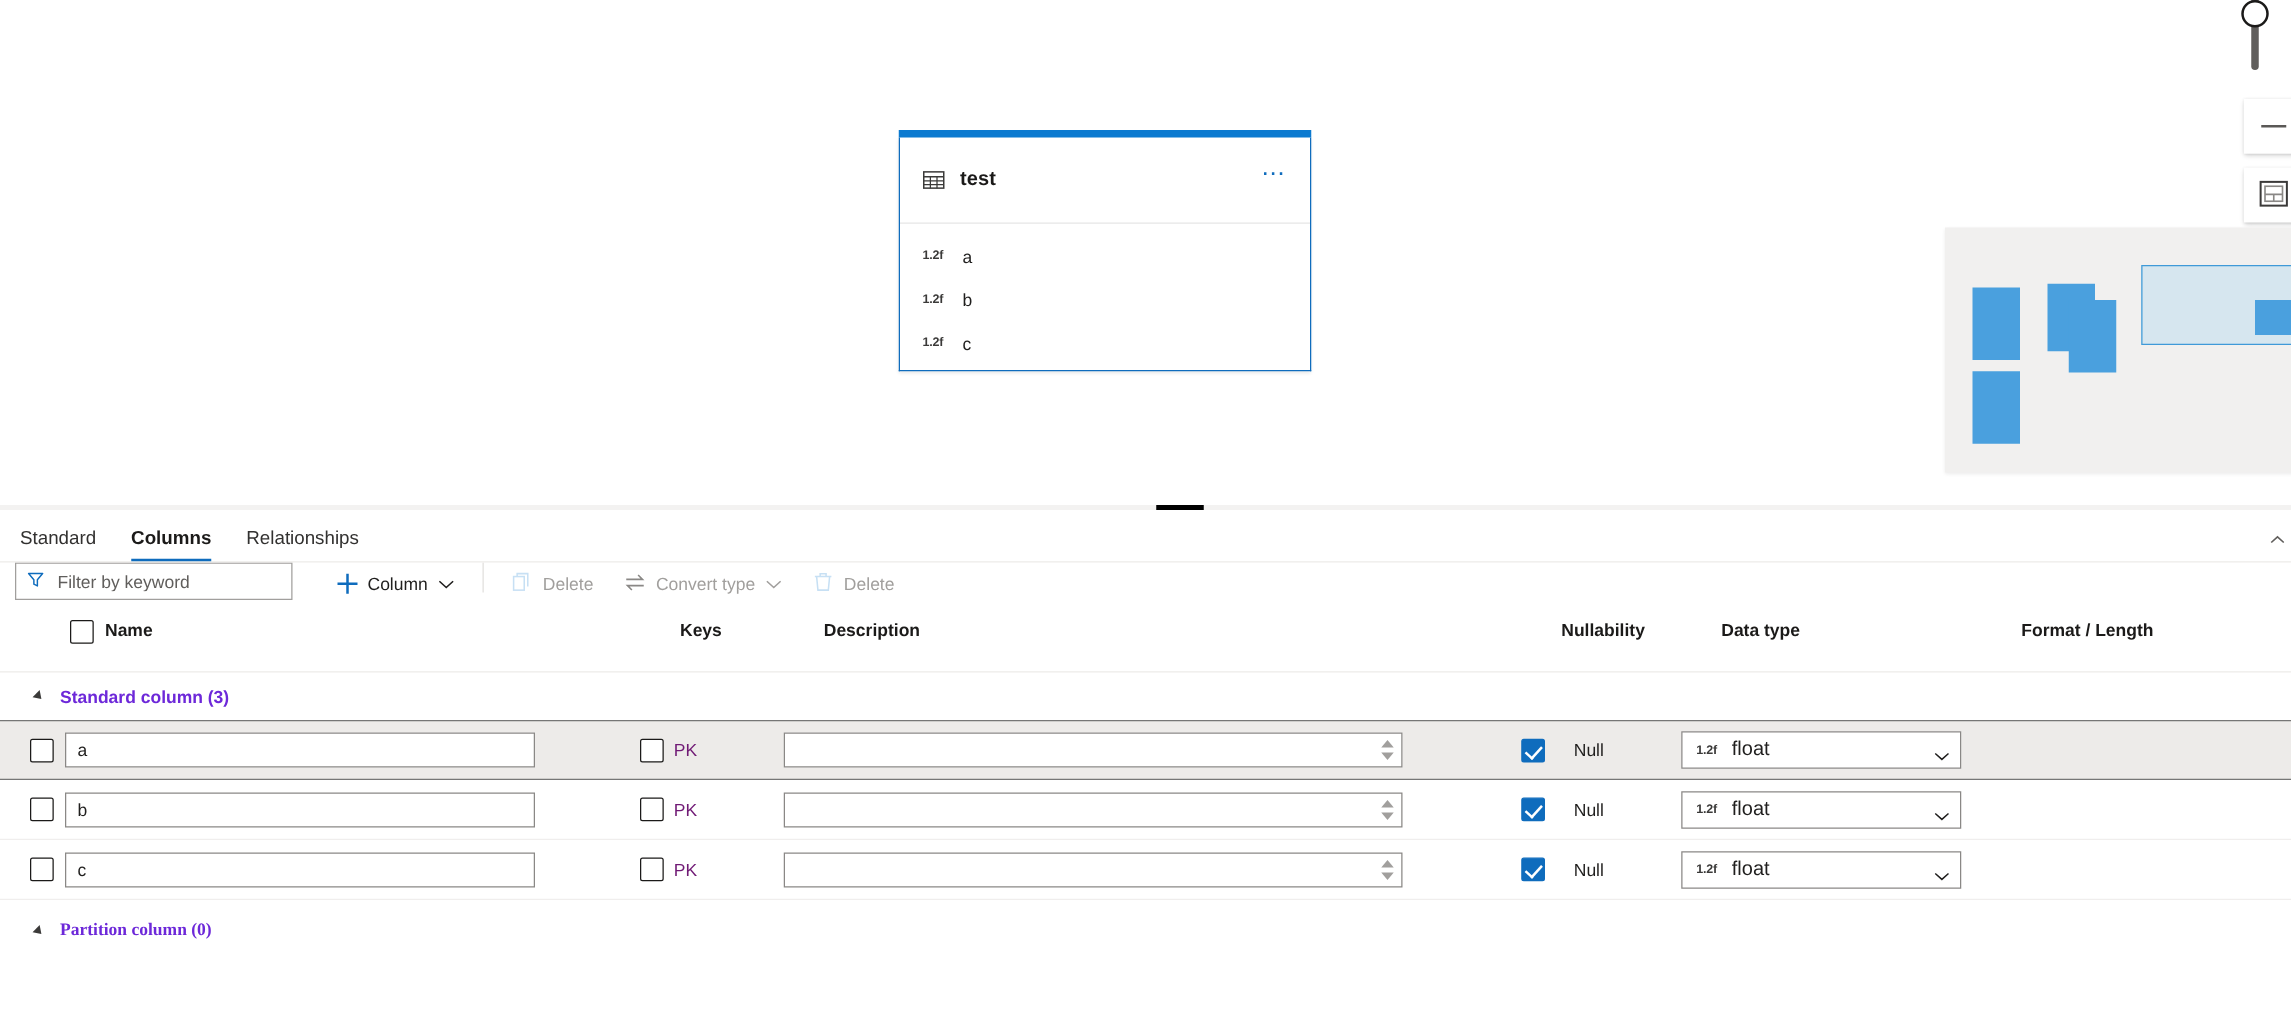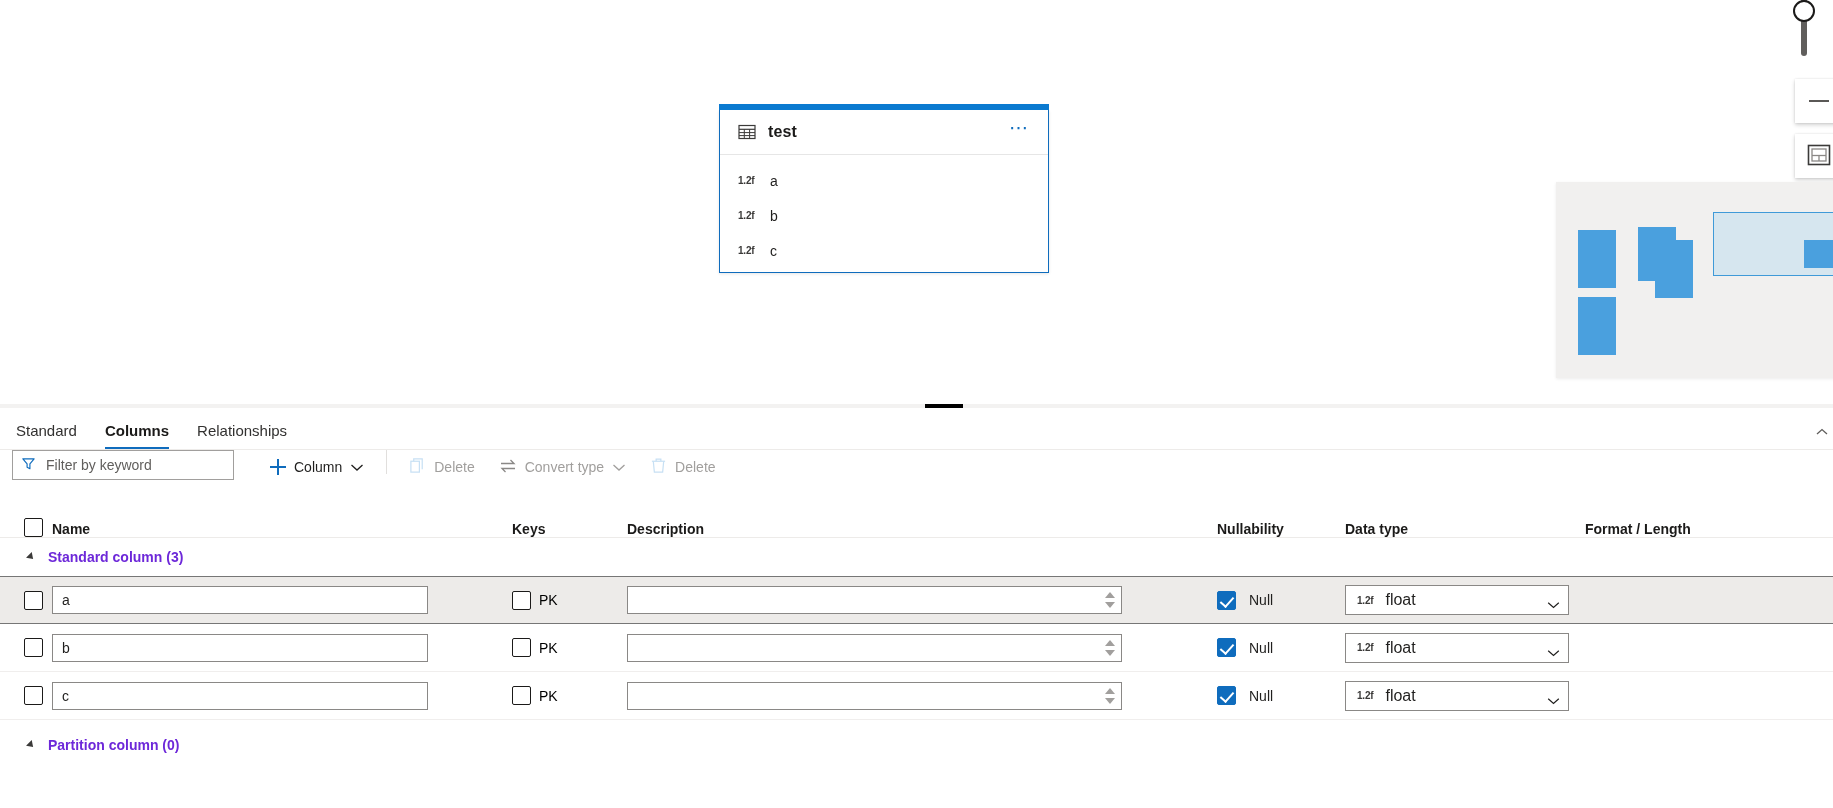--- a/index.html
+++ b/index.html
@@ -34,21 +34,21 @@
     border-top: none;
     box-shadow: 0 1px 3px rgba(0,0,0,.10);
   }
   .entity-accent {
     position: absolute; left: -1px; top: -6px;
     width: 330px; height: 6px;
     background: #0b7ad0;
   }
   .entity-header {
     display: flex; align-items: center;
-    height: 45px;
+    height: 69px;
     padding: 0 16px 0 18px;
     border-bottom: 1px solid #e6e6e6;
   }
   .entity-icon { width: 18px; height: 18px; flex: 0 0 18px; margin-right: 12px; }
   .entity-title {
     font-size: 16px; font-weight: bold; color: #1b1a19;
     letter-spacing: .1px; flex: 1 1 auto;
   }
   .entity-more {
     color: #0f6cbd; font-size: 19px; line-height: 10px;
@@ -190,24 +190,24 @@
   .plus-glyph { position: relative; width: 16px; height: 16px; }
   .plus-glyph::before, .plus-glyph::after {
     content: ""; position: absolute; background: #0f6cbd;
   }
   .plus-glyph::before { left: 0; top: 7px; width: 16px; height: 1.6px; }
   .plus-glyph::after  { top: 0; left: 7px; height: 16px; width: 1.6px; }
 
   
   .grid { position: relative; font-size: 14px; }
   .grid-head {
-    display: flex; align-items: flex-end;
+    display: flex; align-items: flex-start;
     height: 42px;
     border-bottom: 1px solid #edebe9;
-    font-size: 14px; color: #1b1a19; font-weight: bold;
+    font-size: 14px; color: #1b1a19; font-weight: bold; padding-left: 32px;
   }
   .grid-head .cell { font-weight: bold; }
 
   .cell { display: flex; align-items: center; }
   .c-check { width: 52px; flex: 0 0 52px; padding-left: 24px; }
   .c-name  { width: 460px; flex: 0 0 460px; }
   .c-keys  { width: 115px; flex: 0 0 115px; }
   .c-desc  { width: 590px; flex: 0 0 590px; }
   .c-null  { width: 128px; flex: 0 0 128px; }
   .c-type  { width: 240px; flex: 0 0 240px; }
@@ -256,21 +256,21 @@
   }
 
   .txt-input {
     height: 28px; width: 376px;
     border: 1px solid #8a8886; background: #ffffff;
     padding: 0 9px; font-size: 14px; color: #201f1e;
     font-family: "Liberation Sans", sans-serif;
     outline: none;
   }
   .pk-wrap { display: flex; align-items: center; gap: 8px; }
-  .pk-label { font-size: 14px; color: #000000; }
+  .pk-label { font-size: 14px; color: #701a75; }
 
   .desc-wrap {
     position: relative; width: 495px; height: 28px;
     border: 1px solid #8a8886; background: #fff;
   }
   .desc-input {
     border: none; outline: none; width: 455px; height: 26px;
     padding: 0 8px; font-size: 14px;
     font-family: "Liberation Sans", sans-serif;
     background: transparent;
@@ -283,21 +283,21 @@
     cursor: pointer;
   }
   .spin-up, .spin-dn {
     width: 0; height: 0;
     border-left: 5px solid transparent;
     border-right: 5px solid transparent;
   }
   .spin-up { border-bottom: 6px solid #a19f9d; }
   .spin-dn { border-top: 6px solid #a19f9d; }
 
-  .null-wrap { display: flex; align-items: center; gap: 13px; }
+  .null-wrap { display: flex; align-items: center; gap: 23px; }
   .null-label { font-size: 14px; color: #201f1e; }
 
   .dd {
     display: flex; align-items: center;
     width: 224px; height: 30px;
     border: 1px solid #8a8886; background: #fff;
     padding: 0 8px 0 11px; cursor: pointer;
   }
   .dd-badge {
     font-size: 10px; font-weight: bold; color: #3b3a39;
@@ -595,20 +595,20 @@
             <span class="chev-dd">
               <svg viewBox="0 0 13 8" width="13" height="8">
                 <polyline points="1.2,1.8 6.5,6.5 11.8,1.8" fill="none" stroke="#201f1e" stroke-width="1.2"></polyline>
               </svg>
             </span>
           </span>
         </div>
         <div class="cell c-fmt"></div>
       </div>
 
-      <div class="group-row" style="margin-top:6px;">
+      <div class="group-row" style="margin-top:6px;font-family:Liberation Serif, serif;">
         <span class="caret"></span>
         <span class="group-label">Partition column (0)</span>
       </div>
 
     </div>
   </div>
 </div>
 
 </body></html>

